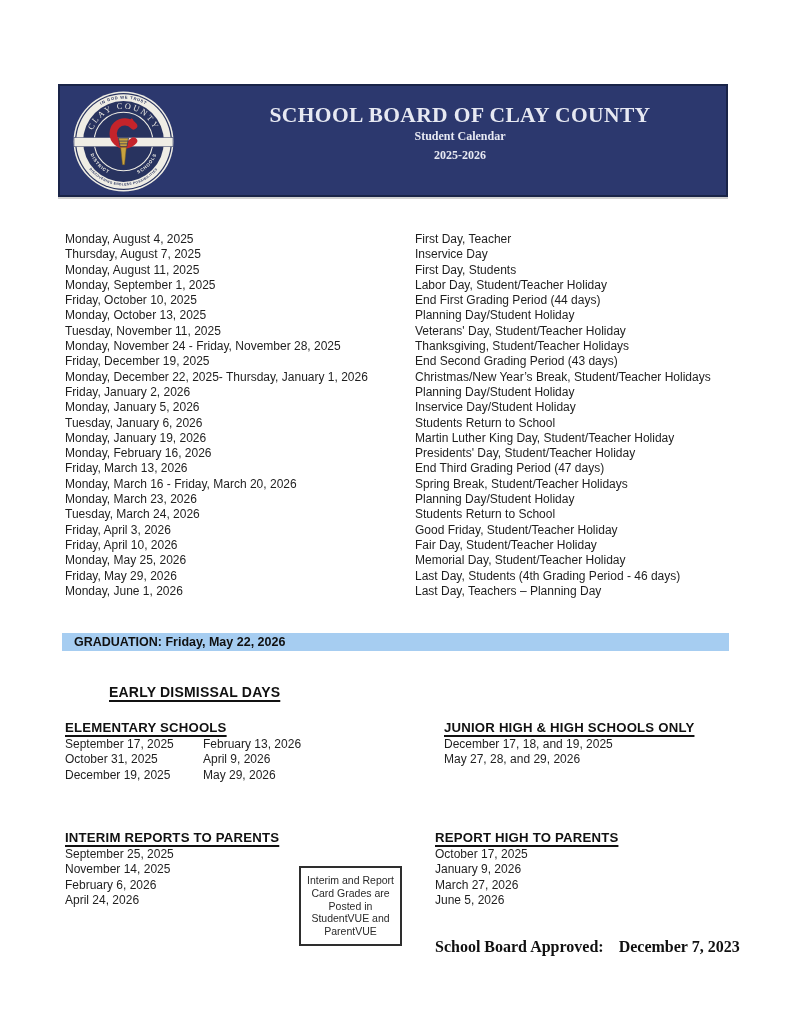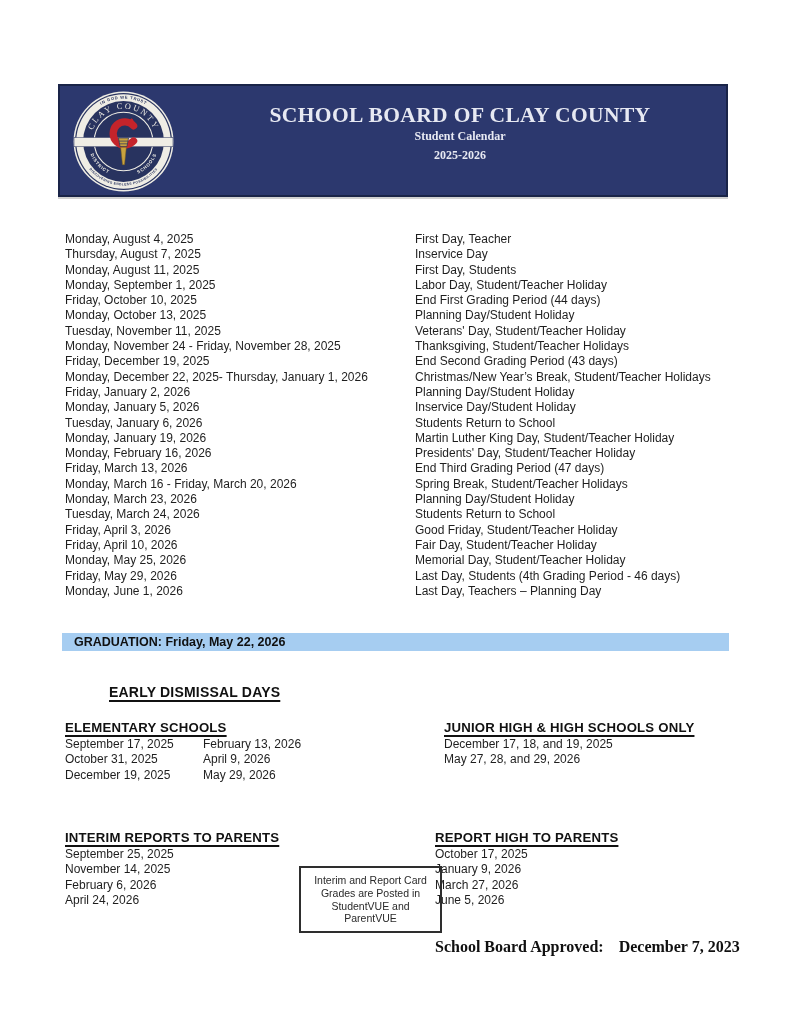--- a/index.html
+++ b/index.html
@@ -34,21 +34,21 @@
   
   .elem{position:absolute;left:65px;top:718px;width:360px;}
   .jr{position:absolute;left:444px;top:718px;width:330px;}
   .interim{position:absolute;left:65px;top:828px;width:230px;}
   .report{position:absolute;left:435px;top:828px;width:300px;}
   .list-line{font-size:12px;line-height:15.3px;white-space:nowrap;}
   .two-col{display:flex;font-size:12px;line-height:15.3px;white-space:nowrap;}
   .two-col .c1{width:138px;flex:0 0 138px;}
 
   
-  .note{position:absolute;left:299px;top:866px;width:143px;box-sizing:border-box;min-height:62px;
+  .note{position:absolute;left:299px;top:866px;width:103px;box-sizing:border-box;min-height:62px;
         border:2px solid #2e2e2e;padding:6px 3px;text-align:center;font-size:10.5px;line-height:12.8px;color:#2a2a2a;}
 
   
   .footer{position:absolute;left:435px;top:938px;font-family:"Liberation Serif","DejaVu Serif",serif;
           font-weight:bold;font-size:16px;color:#101010;white-space:nowrap;}
   .footer .fdate{margin-left:15px;}
 </style>
 </head>
 <body>
 

